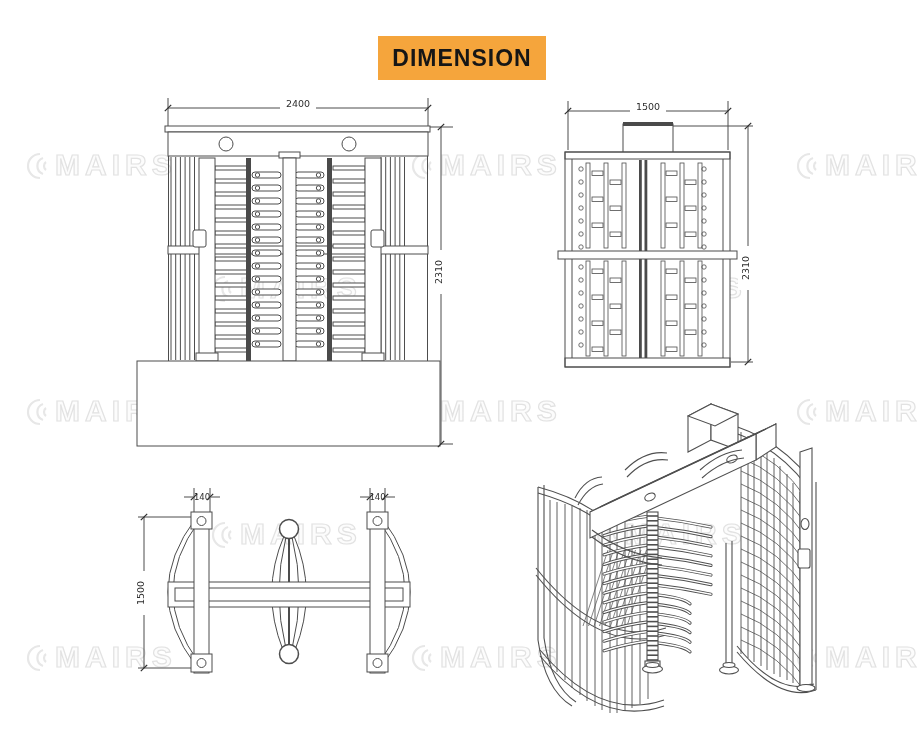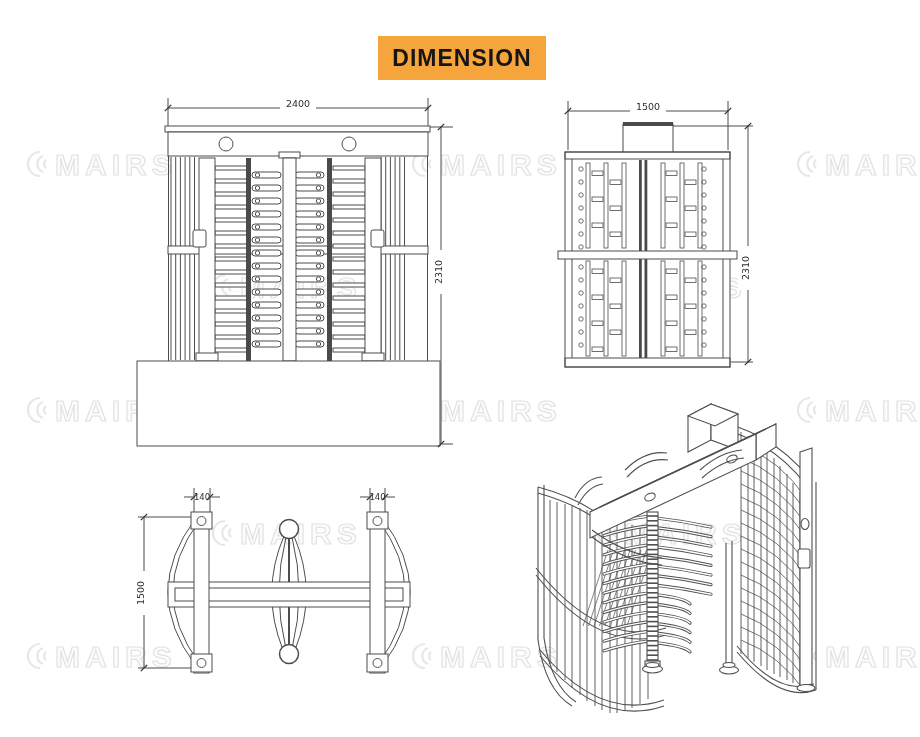--- a/index.html
+++ b/index.html
@@ -1,21 +1,21 @@
 <!DOCTYPE html>
 <html><head>
 <meta charset="utf-8">
 <style>
   html,body{margin:0;padding:0;background:#ffffff;}
   .stage{position:relative;width:920px;height:737px;background:#ffffff;overflow:hidden;
          font-family:"Liberation Sans", sans-serif;}
   .banner{position:absolute;left:378px;top:36px;width:168px;height:44px;
           display:flex;align-items:center;justify-content:center;z-index:5;}
   .banner span{font-size:23px;font-weight:700;letter-spacing:1px;color:#161616;}
-  .wm{position:absolute;display:flex;align-items:flex-start;gap:5px;z-index:1;pointer-events:none;}
+  .wm{position:absolute;display:flex;align-items:flex-end;gap:5px;z-index:1;pointer-events:none;}
   .wm span{font-size:30px;font-weight:700;letter-spacing:5px;color:#ececec;
            -webkit-text-stroke:1.2px #e2e2e2;-webkit-text-fill-color:#fcfcfc;
            font-family:"Liberation Sans", sans-serif;}
   svg#blueprint{position:absolute;left:0;top:0;z-index:2;}
   .dim{font-family:"DejaVu Sans", sans-serif;font-size:9.5px;fill:#2d2d2d;text-anchor:middle;}
   .dim.small{font-size:8.5px;}
 </style>
 </head>
 <body>
 

